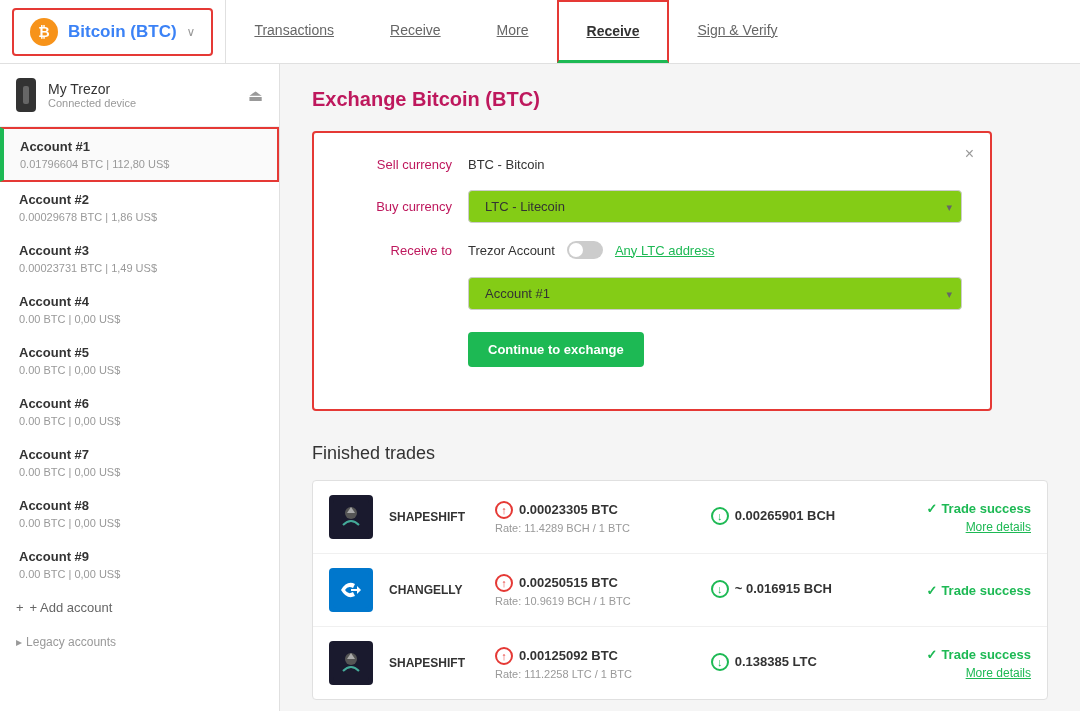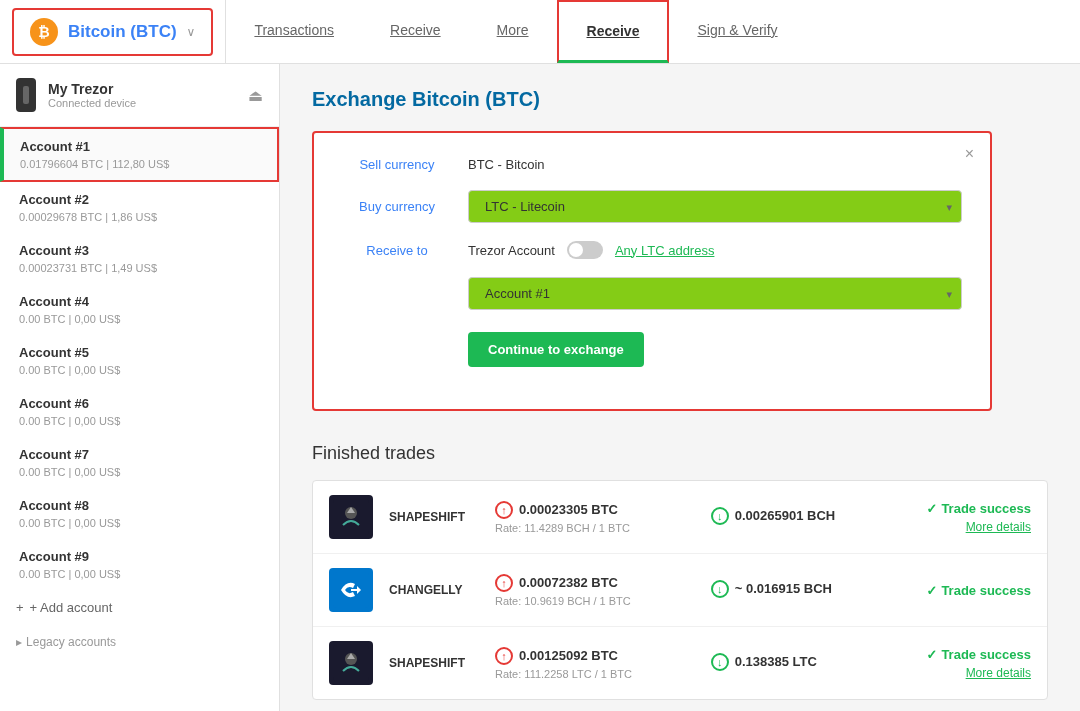--- a/index.html
+++ b/index.html
@@ -101,21 +101,21 @@
     .device-icon {
       width: 20px;
       height: 34px;
       background: #333;
       border-radius: 4px;
       display: flex;
       align-items: center;
       justify-content: center;
     }
     .device-info { flex: 1; }
-    .device-name { font-size: 14px; font-weight: 700; color: #333; }
+    .device-name { font-size: 14px; font-weight: 400; color: #333; }
     .device-status { font-size: 11px; color: #999; }
     .eject-icon { color: #999; cursor: pointer; font-size: 16px; }
 
     .account-item {
       padding: 10px 16px;
       cursor: pointer;
       border-left: 3px solid transparent;
     }
     .account-item.active {
       border: 2px solid #e53935;
@@ -146,21 +146,21 @@
     
     .content {
       flex: 1;
       overflow-y: auto;
       padding: 24px 32px;
       background: #f5f5f5;
     }
     .page-title {
       font-size: 20px;
       font-weight: 600;
-      color: #0369a1;
+      color: #be185d;
       margin-bottom: 20px;
     }
 
     
     .exchange-box {
       background: #fff;
       border: 2px solid #e53935;
       border-radius: 4px;
       padding: 24px 28px;
       margin-bottom: 32px;
@@ -176,22 +176,22 @@
       font-size: 16px;
     }
     .form-row {
       display: flex;
       align-items: center;
       margin-bottom: 18px;
       gap: 16px;
     }
     .form-label {
       width: 110px;
-      text-align: center;
-      color: #3b82f6;
+      text-align: right;
+      color: #be185d;
       font-size: 13px;
       flex-shrink: 0;
     }
     .form-value {
       color: #333;
       font-size: 13px;
     }
     .form-select-wrapper {
       flex: 1;
       position: relative;
@@ -529,21 +529,21 @@
       <svg width="36" height="36" viewBox="0 0 36 36">
               <rect width="36" height="36" fill="#0077cc" rx="4"></rect>
               <path d="M8 18 Q14 8 22 12 L20 16 Q15 13 12 18 Q15 23 20 20 L22 24 Q14 28 8 18Z" fill="#fff"></path>
               <path d="M28 18 L24 14 L24 17 L18 17 L18 19 L24 19 L24 22Z" fill="#fff"></path>
             </svg>
     </div>
     <span class="trade-provider-name">CHANGELLY</span>
     <div class="trade-amount">
       <div class="amount-line">
         <span class="circle-arrow circle-up">↑</span>
-        <span class="amount-value">0.00072382 BTC</span>
+        <span class="amount-value">0.00250515 BTC</span>
       </div>
       <div class="amount-rate">Rate: 10.9619 BCH / 1 BTC</div>
     </div>
     <div class="trade-amount">
       <div class="amount-line">
         <span class="circle-arrow circle-down">↓</span>
         <span class="amount-value">~ 0.016915 BCH</span>
       </div>
     </div>
     <div class="trade-status">

